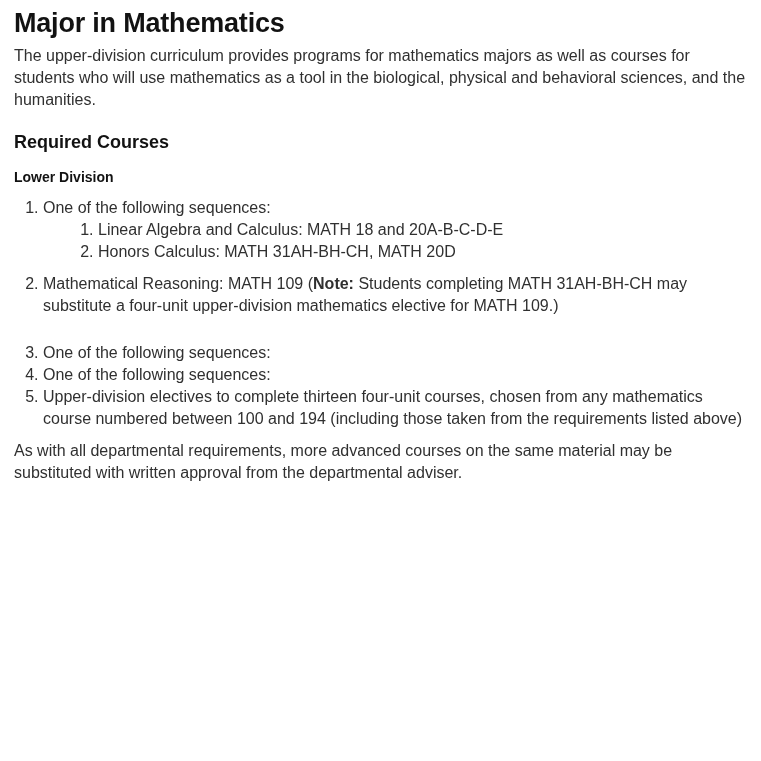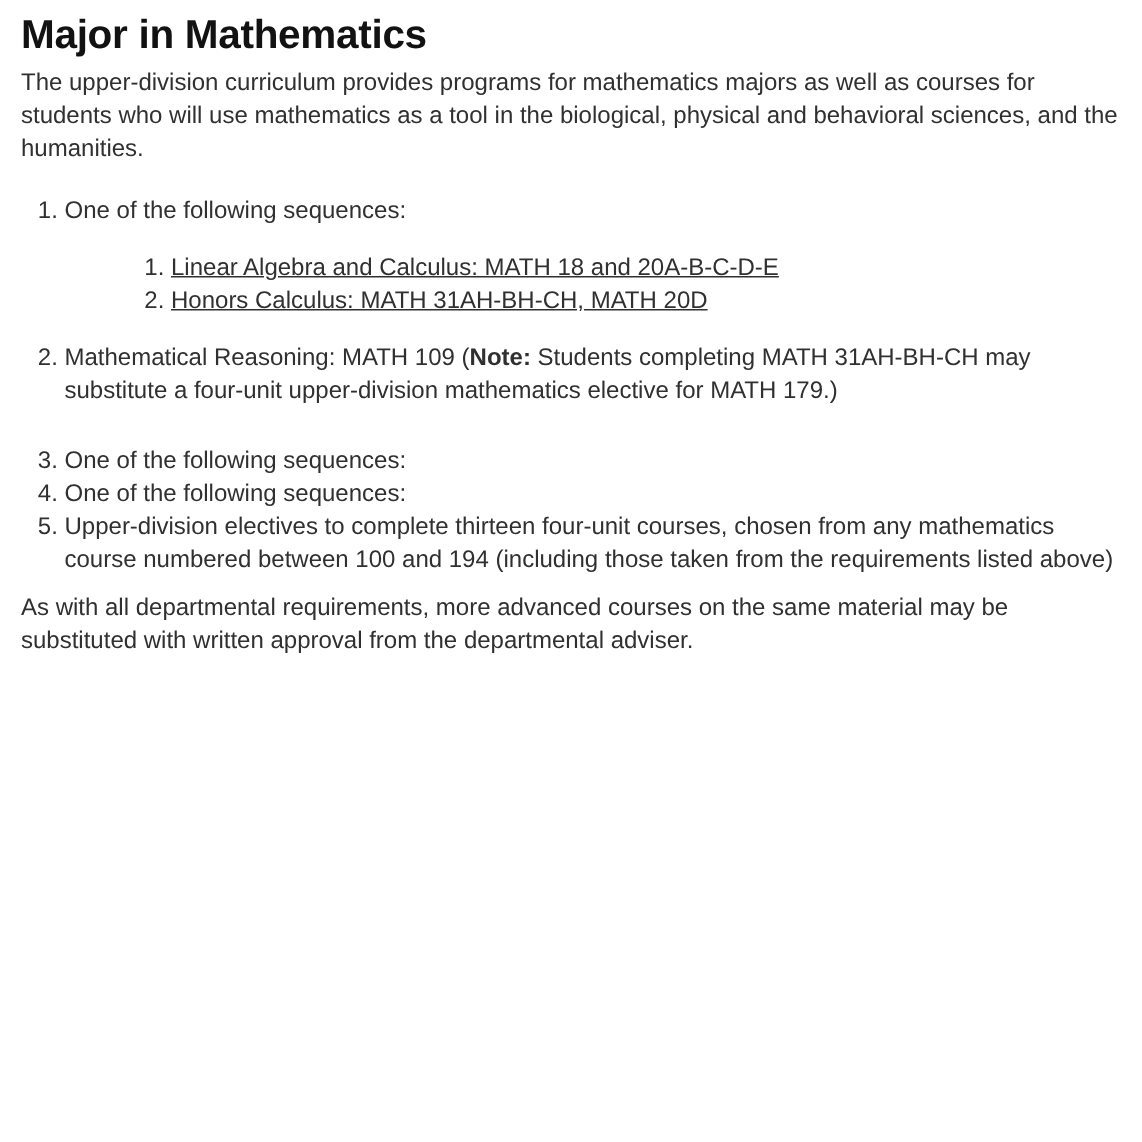--- a/index.html
+++ b/index.html
@@ -44,23 +44,22 @@
     line-height: 19px;
     font-weight: bold;
     color: #121212;
     margin: 14px 0 10px 0;
   }
   ol.course-list {
     margin: 0 0 10px 0;
     padding-left: 29px;
   }
   ol.course-list ol.sub-list {
-    margin: 16px;
+    margin: 0;
     padding-left: 55px;
-    text-decoration: underline;
   }
   ol.course-list li {
     margin: 0;
     padding: 0;
   }
   ol.gap-after {
     margin-bottom: 25px;
   }
   .bold-inline {
     font-weight: bold;
@@ -68,40 +67,42 @@
 </style>
 </head>
 <body>
 
 <div class="page">
 
   <h1 class="page-title">Major in Mathematics</h1>
 
   <p class="body-para">The upper-division curriculum provides programs for mathematics majors as well as courses for students who will use mathematics as a tool in the biological, physical and behavioral sciences, and the humanities.</p>
 
+  <h2 class="section-heading">Required Courses</h2>
 
+  <h3 class="division-heading">Lower Division</h3>
 
   <ol class="course-list" start="1">
     <li>
       <span>One of the following sequences:</span>
       <ol class="sub-list">
         <li>
           <span>Linear Algebra and Calculus: MATH 18 and 20A-B-C-D-E</span>
         </li>
         <li>
           <span>Honors Calculus: MATH 31AH-BH-CH, MATH 20D</span>
         </li>
       </ol>
     </li>
   </ol>
 
 
   <ol class="course-list gap-after" start="2">
     <li>
-      <span>Mathematical Reasoning: MATH 109 (</span><span class="bold-inline">Note:</span><span> Students completing MATH 31AH-BH-CH may substitute a four-unit upper-division mathematics elective for MATH 179.)</span>
+      <span>Mathematical Reasoning: MATH 109 (</span><span class="bold-inline">Note:</span><span> Students completing MATH 31AH-BH-CH may substitute a four-unit upper-division mathematics elective for MATH 109.)</span>
     </li>
   </ol>
 
   <ol class="course-list" start="3">
     <li>
       <span>One of the following sequences:</span>
     </li>
     <li>
       <span>One of the following sequences:</span>
     </li>

